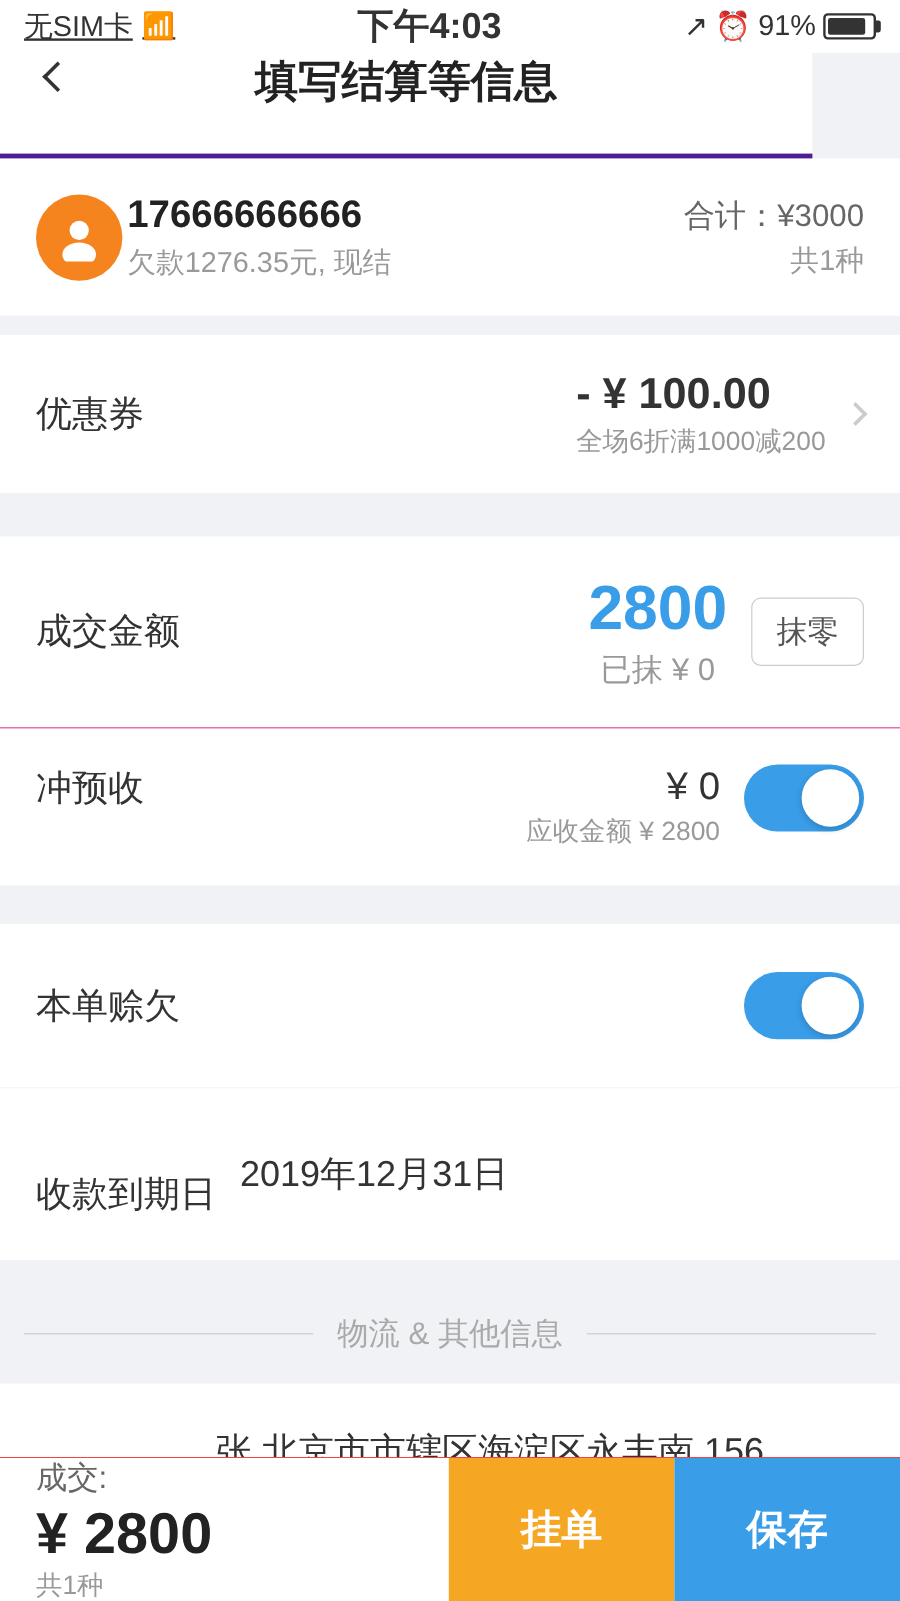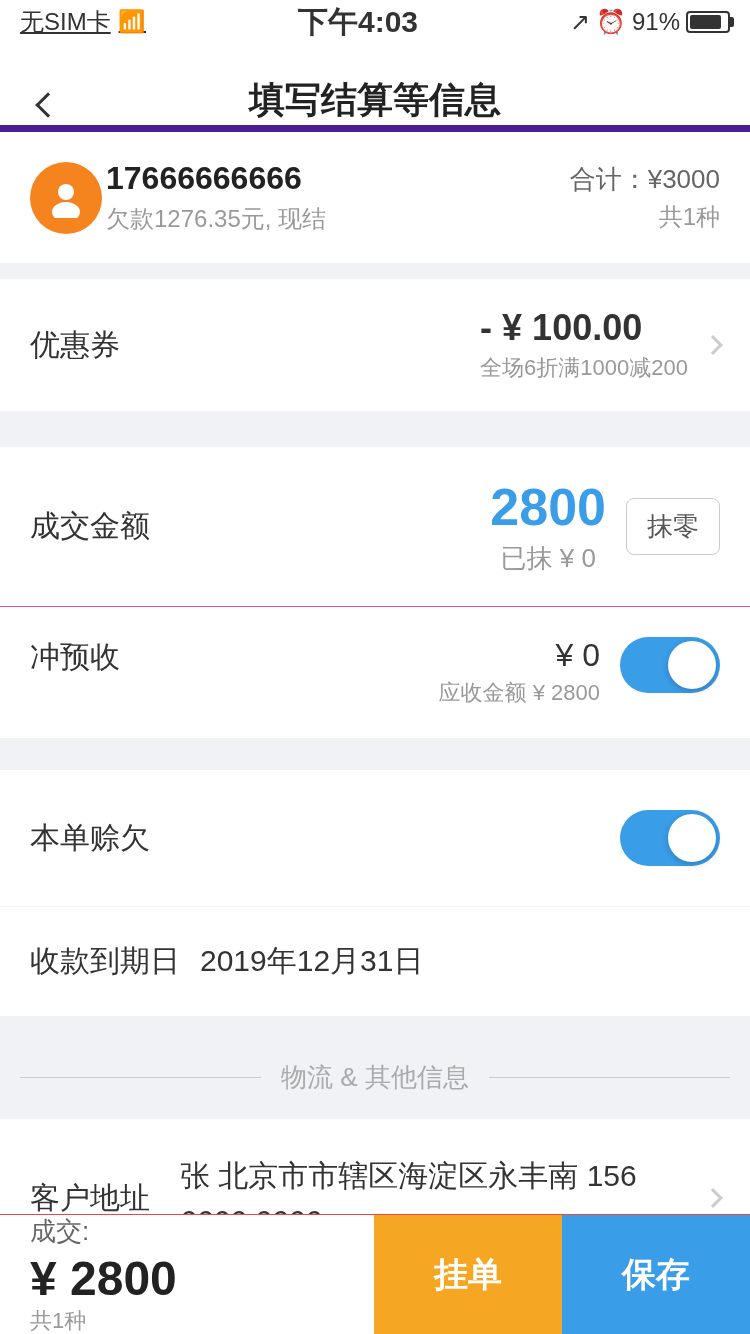--- a/index.html
+++ b/index.html
@@ -50,28 +50,28 @@
     }
     .battery-fill {
       width: 85%;
       height: 100%;
       background: #333;
       border-radius: 2px;
     }
 
     
     .nav-bar {
-      width: 750px;
+      width: 677px;
       height: 88px;
       background: #fff;
       display: flex;
-      align-items: flex-end;
+      align-items: flex-start;
       justify-content: center;
       position: relative;
-      border-bottom: 7px solid #4c1d95;
+      border-bottom: 4px solid #4c1d95;
     }
     .nav-back {
       position: absolute;
       left: 28px;
       width: 40px;
       height: 40px;
       display: flex;
       align-items: center;
       justify-content: center;
       cursor: pointer;
@@ -298,20 +298,21 @@
       background: #fff;
       display: flex;
       align-items: center;
       padding: 34px 30px;
       border-top: 1px solid #f5f5f5;
     }
     .duedate-label {
       font-size: 30px;
       color: #333;
       margin-right: 20px;
+      margin-top: 34px;
     }
     .duedate-value {
       font-size: 30px;
       color: #333;
     }
     .logistics-label-row {
       background: #f0f2f5;
       display: flex;
       align-items: center;
       justify-content: center;

